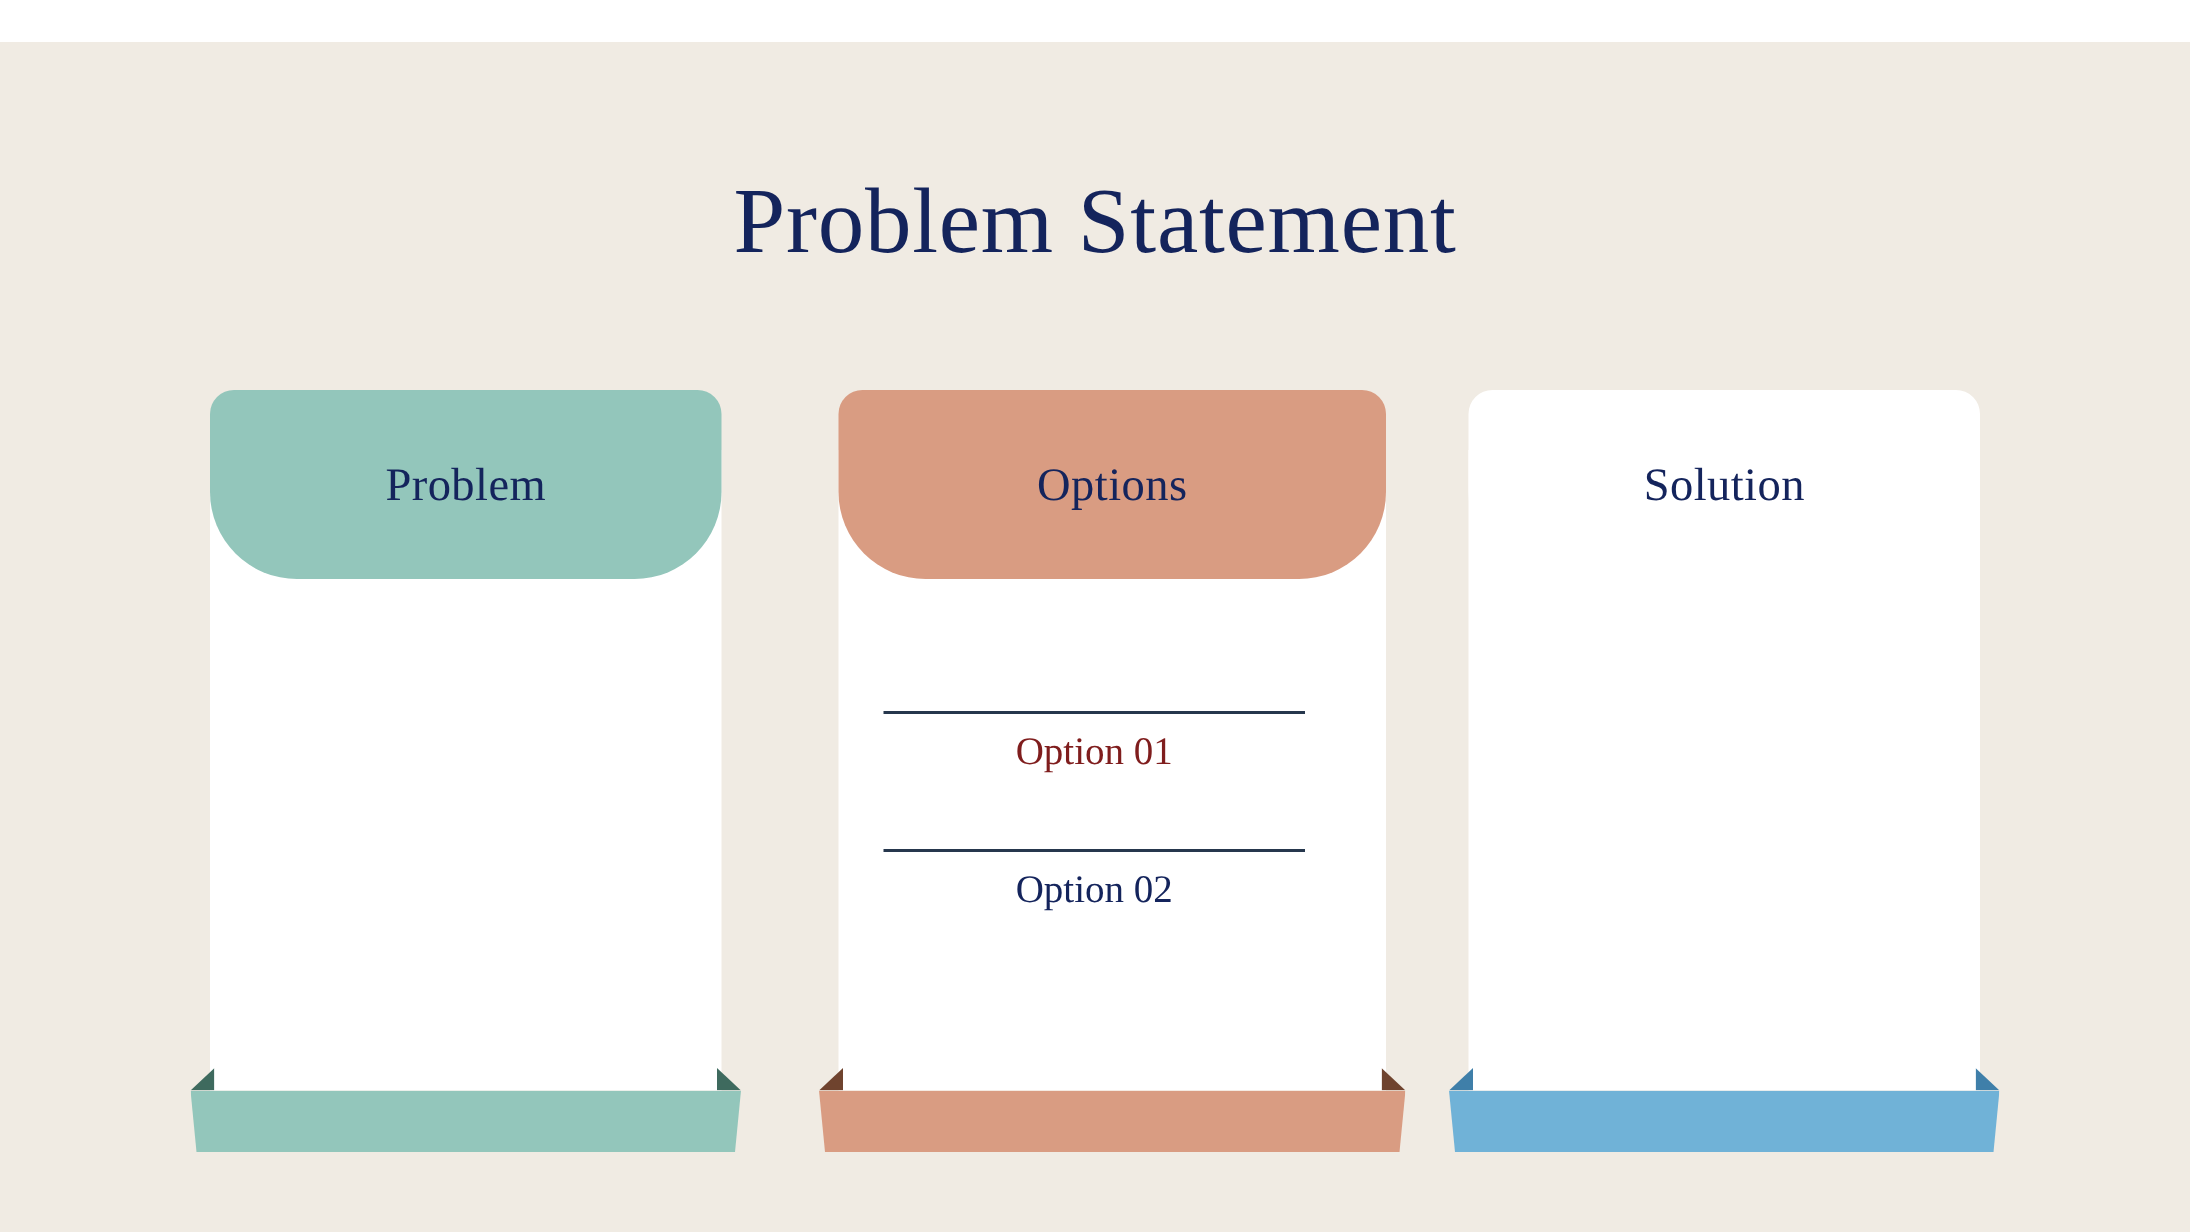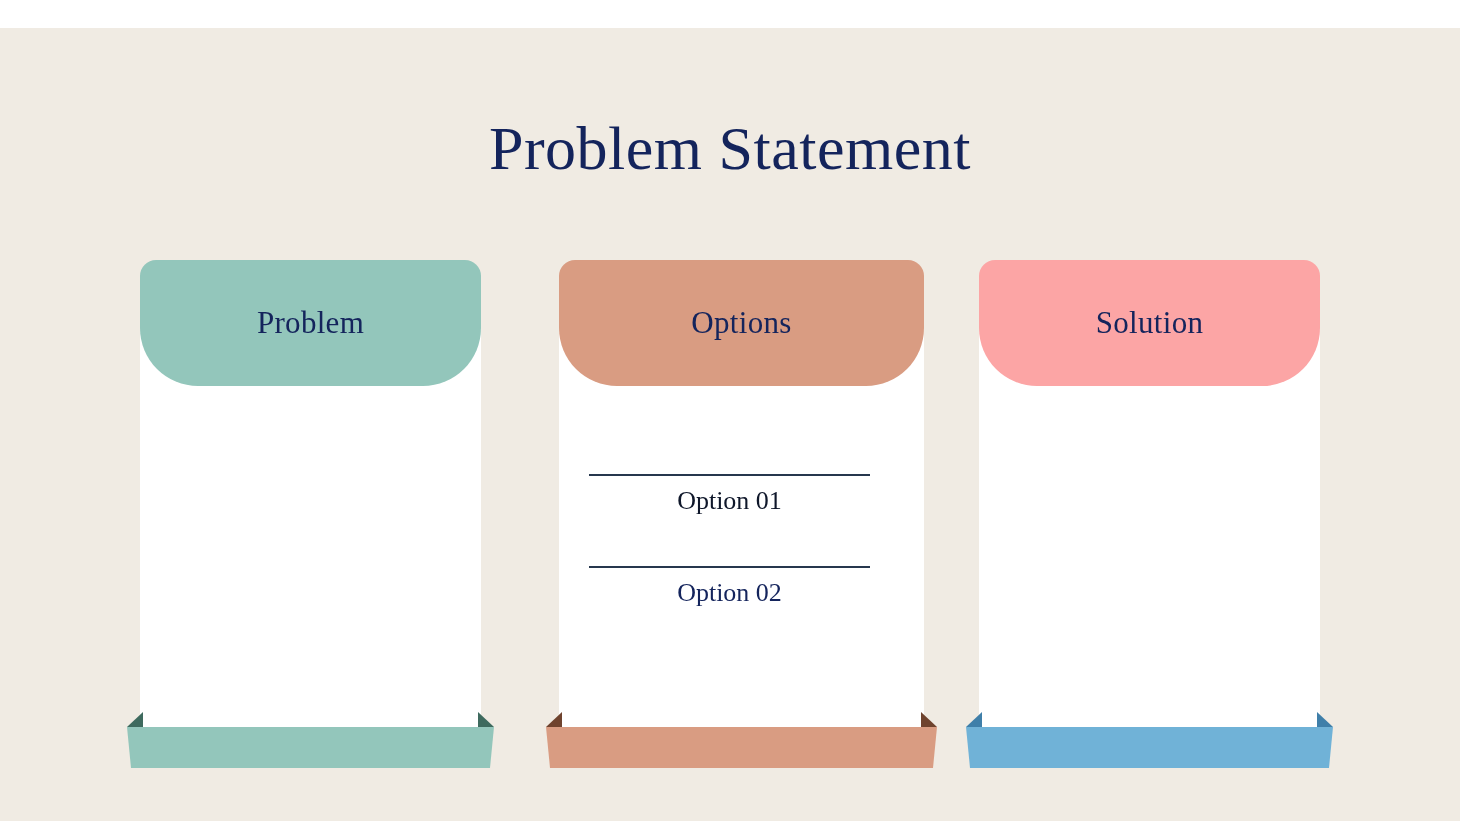--- a/index.html
+++ b/index.html
@@ -136,32 +136,32 @@
     <div class="card-body" style="background-color: rgb(255, 255, 255);"></div>
     <div class="fold fold-left" style="background-color: rgb(111, 67, 46);"></div>
     <div class="fold fold-right" style="background-color: rgb(111, 67, 46);"></div>
     <div class="card-footer" style="background-color: rgb(217, 156, 130);"></div>
     <div class="card-header" style="background-color: rgb(217, 156, 130);">
       <span class="card-header-label" style="color: rgb(20, 36, 92);">Options</span>
     </div>
     <div class="options-list">
       <div class="option-row option-row-1">
         <div class="option-line" style="background-color: rgb(38, 55, 77);"></div>
-        <div class="option-label" style="color: #0f172a;">Option 01</div>
+        <div class="option-label" style="color: #7f1d1d;">Option 01</div>
       </div>
       <div class="option-row option-row-2">
         <div class="option-line" style="background-color: rgb(38, 55, 77);"></div>
         <div class="option-label" style="color: rgb(20, 36, 92);">Option 02</div>
       </div>
     </div>
   </div>
 
   <div class="card card-3">
     <div class="card-body" style="background-color: rgb(255, 255, 255);"></div>
     <div class="fold fold-left" style="background-color: rgb(63, 127, 169);"></div>
     <div class="fold fold-right" style="background-color: rgb(63, 127, 169);"></div>
     <div class="card-footer" style="background-color: rgb(112, 178, 215);"></div>
-    <div class="card-header" style="background-color: #fca5a5;">
+    <div class="card-header" style="background-color: #ffffff;">
       <span class="card-header-label" style="color: rgb(20, 36, 92);">Solution</span>
     </div>
   </div>
 
 </div>
 
 </body></html>

